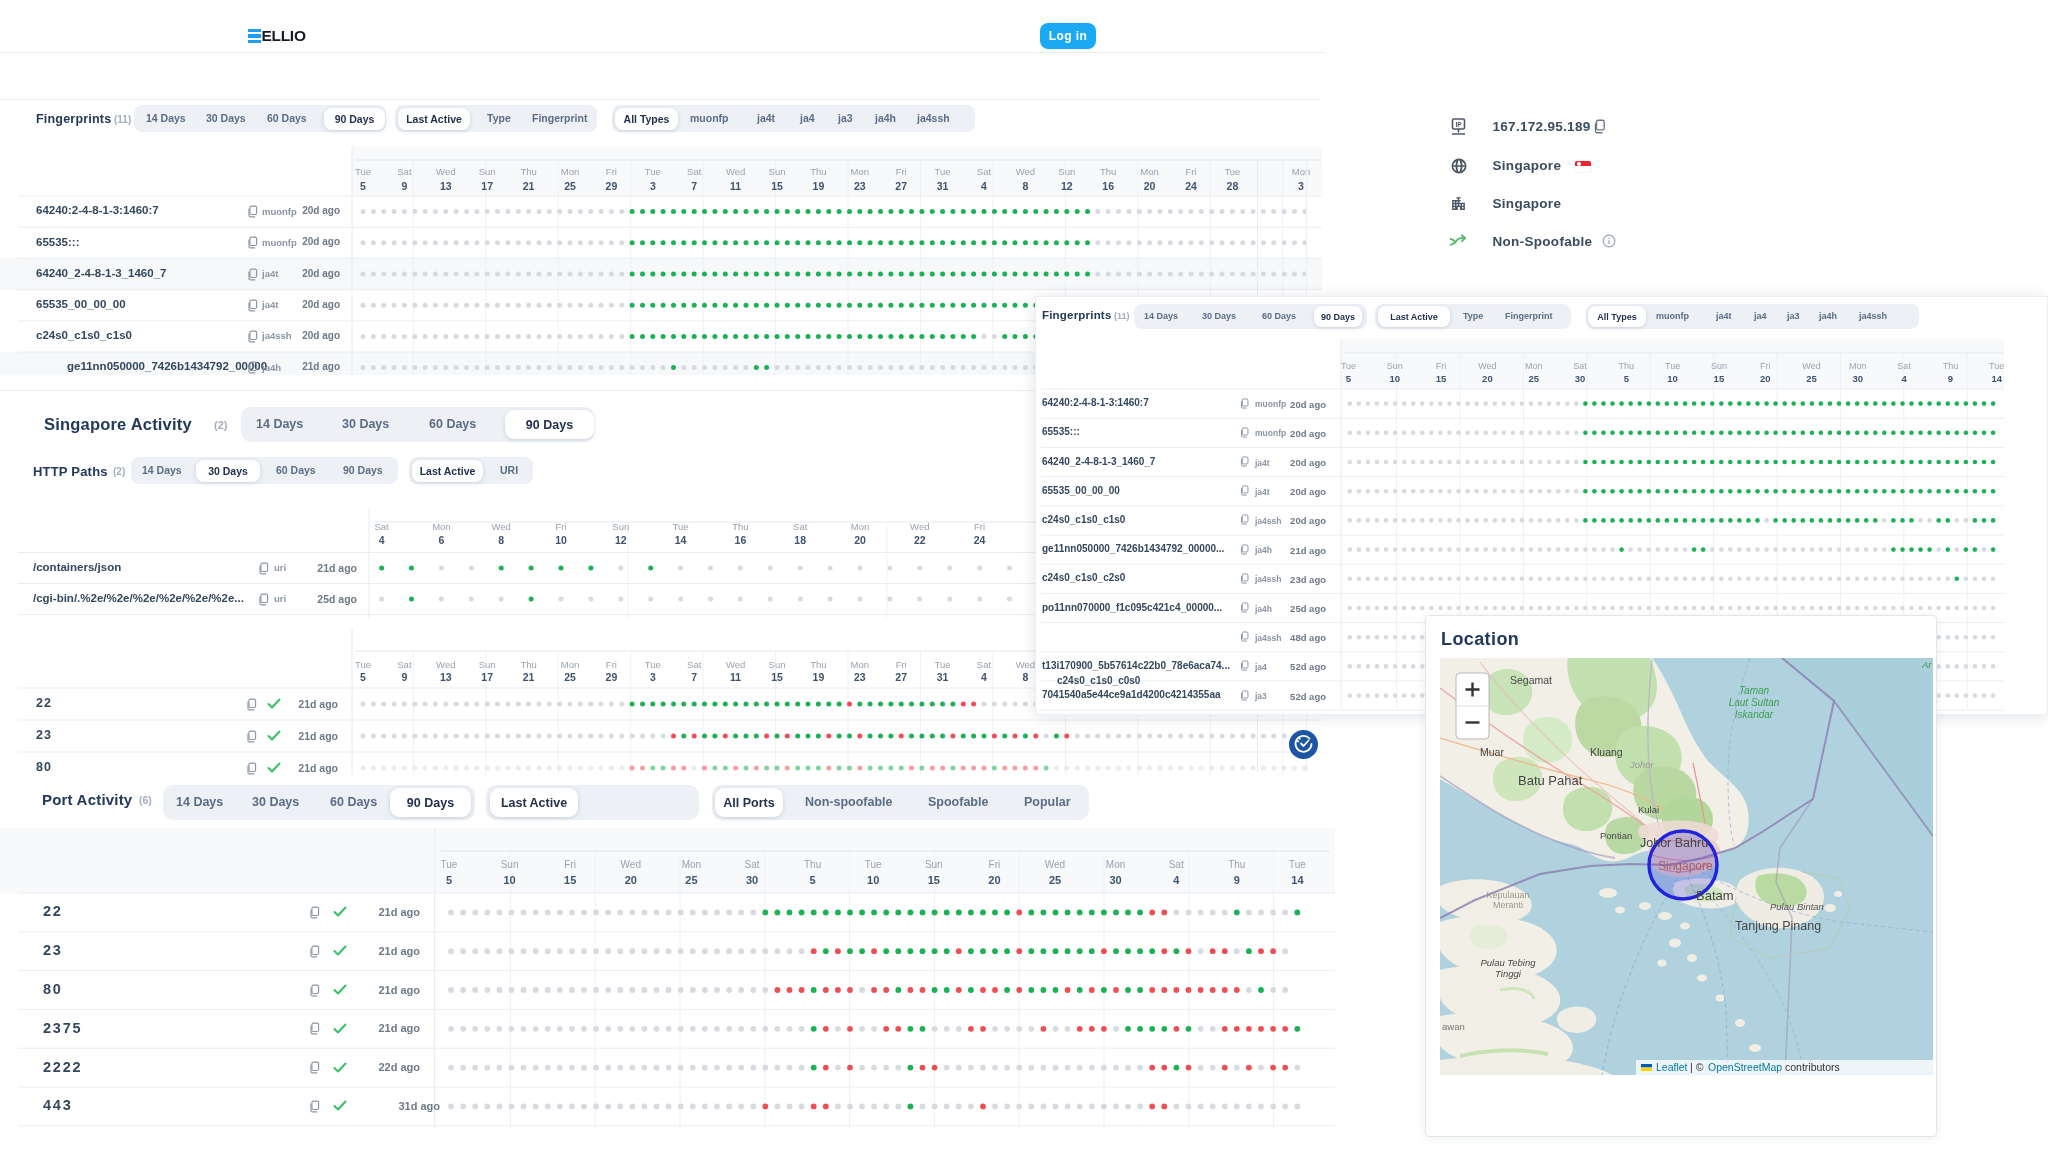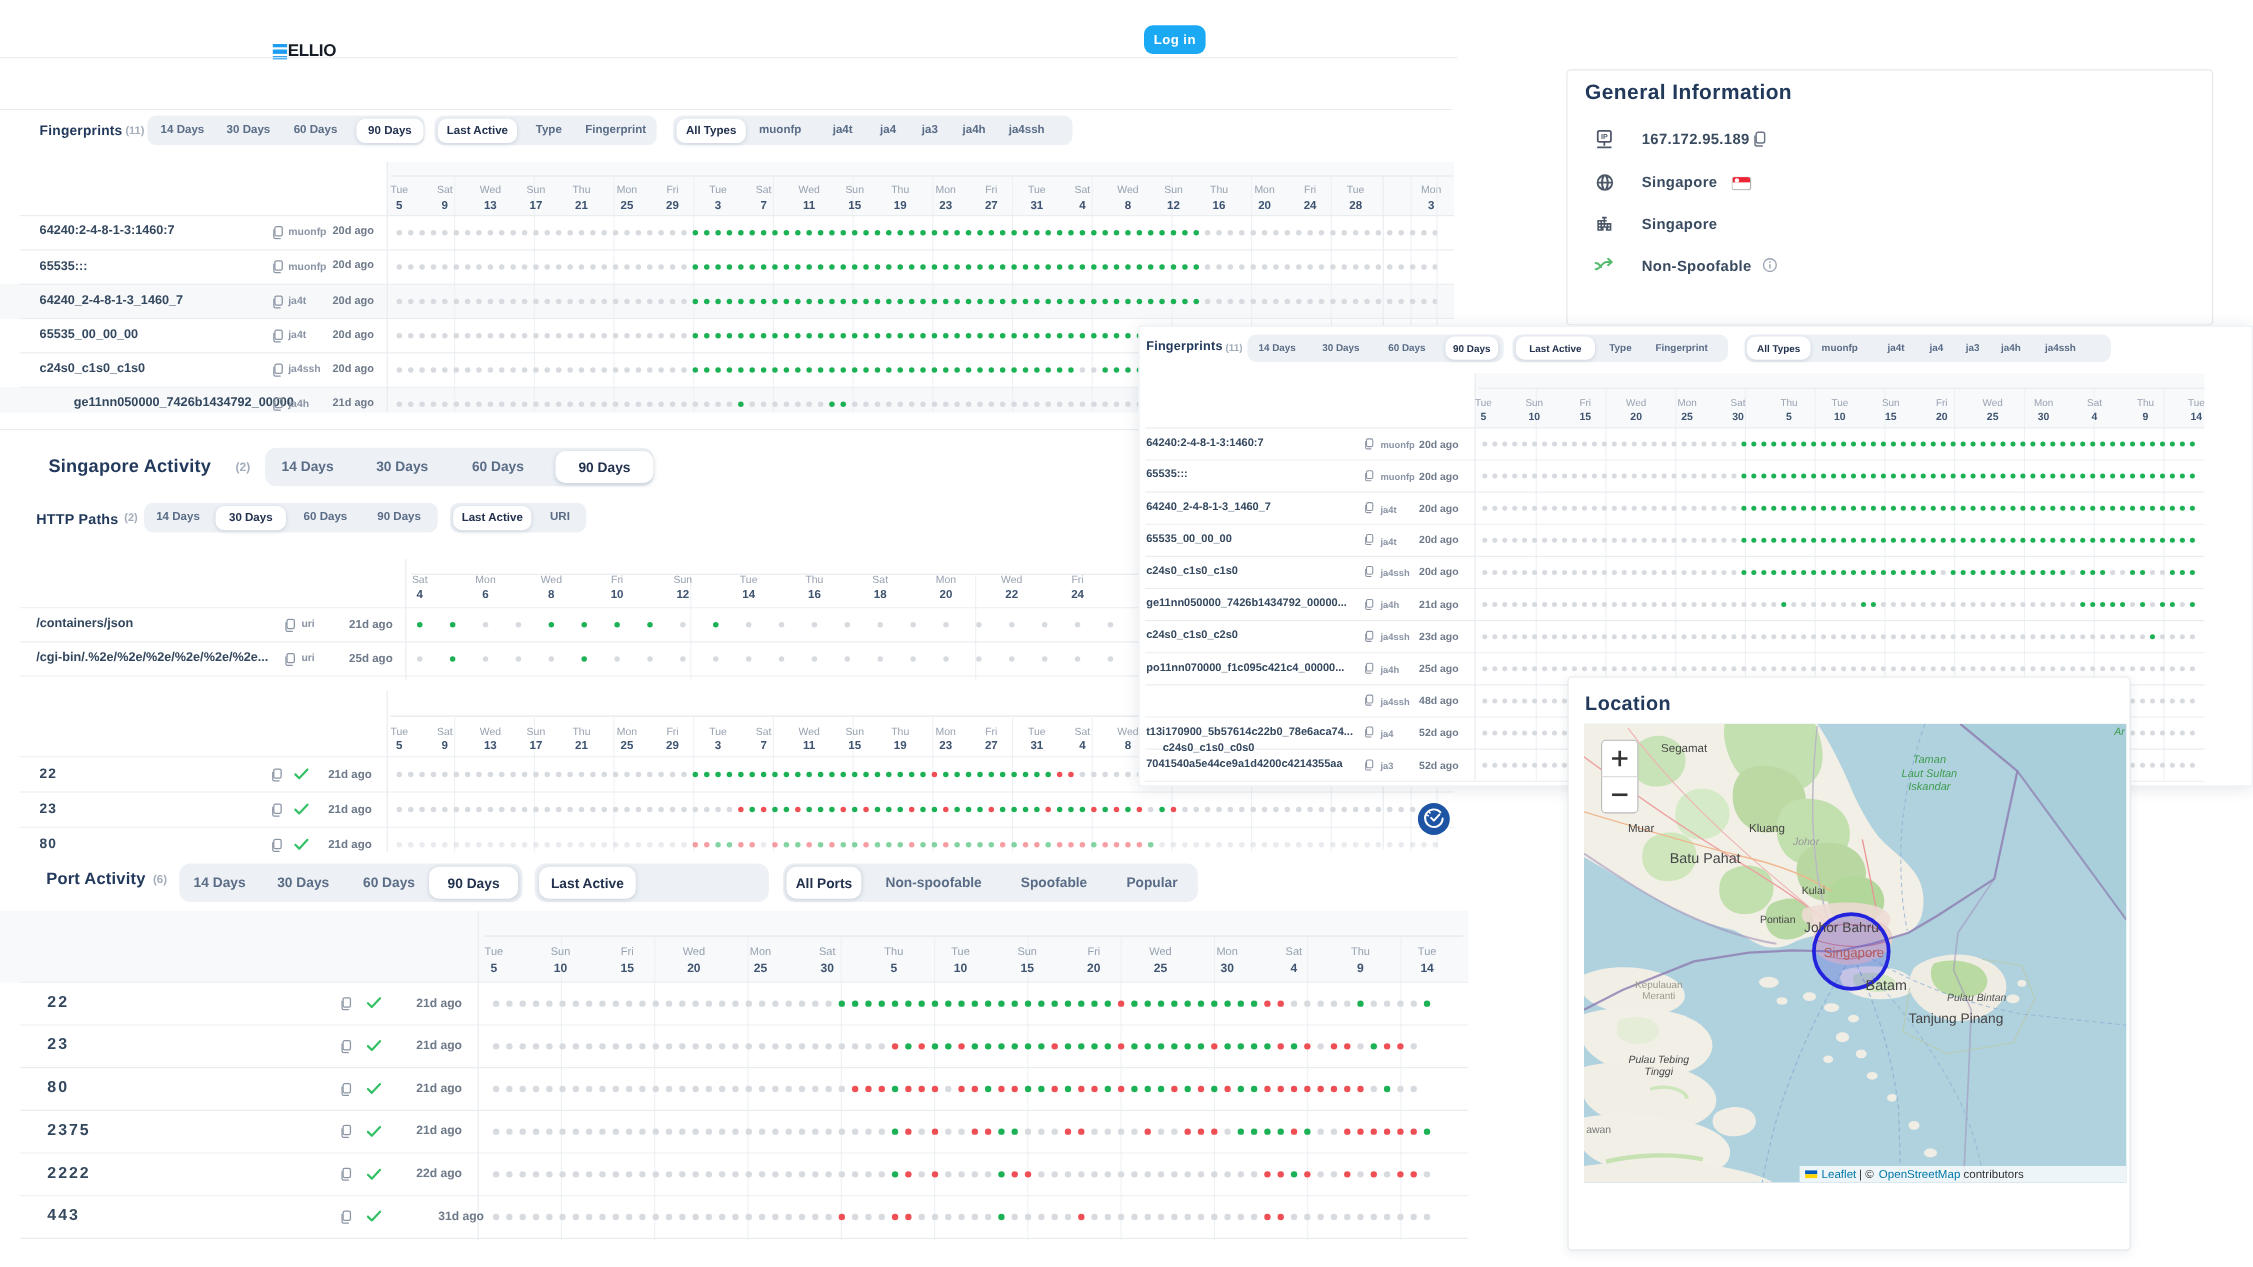--- a/index.html
+++ b/index.html
@@ -20,21 +20,21 @@
 .rago  { position:absolute; color:#6e7989; font-weight:bold; text-align:right; }
 .panel { position:absolute; background:#fff; border:1px solid #e3e7ea; border-radius:4px; }
 svg { position:absolute; left:0; top:0; }
 </style>
 </head>
 <body>
 <div id="page">
 
 <div id="base" class="abs" style="left:0;top:0;width:2048px;height:1152px;">
 
-  <div class="abs" id="logo" style="left:248px;top:27px;width:120px;height:18px;margin-top:11px;">
+  <div class="abs" id="logo" style="left:248px;top:27px;width:120px;height:18px;">
     <div class="abs" style="left:0;top:2px;width:13px;height:3.4px;background:#1e9df2;"></div>
     <div class="abs" style="left:0;top:7.3px;width:13px;height:3.4px;background:#1e9df2;"></div>
     <div class="abs" style="left:0;top:12.6px;width:13px;height:3.4px;background:#1e9df2;"></div>
     <div class="abs" style="left:13.5px;top:0px;font-size:15.5px;font-weight:bold;color:#161c25;letter-spacing:-0.3px;">ELLIO</div>
   </div>
   <div class="abs" style="left:1040px;top:23px;width:56px;height:26px;border-radius:8px;background:#1ca9f3;
        color:#fff;font-size:12px;font-weight:bold;display:flex;align-items:center;justify-content:center;letter-spacing:.4px;">Log in</div>
   <div class="hline" style="left:0;top:52px;width:1325px;"></div>
   <div class="hline" style="left:0;top:99px;width:1320px;"></div>
 
@@ -1785,23 +1785,20 @@
       </div>
 
   <div class="abs" style="left:1289px;top:730px;width:29px;height:29px;border-radius:50%;background:#1d55a4;"></div>
   <svg class="abs" style="left:1289px;top:730px;" width="29" height="29" viewBox="0 0 29 29">
     <path d="M 20.5 8.5 A 8 8 0 1 0 22.5 14" fill="none" stroke="#fff" stroke-width="1.8" stroke-linecap="round"></path>
     <path d="M 12 13.5 L 14.5 16 L 19.5 10.5" fill="none" stroke="#fff" stroke-width="1.8" stroke-linecap="round" stroke-linejoin="round"></path>
     <path d="M 9.5 7.5 L 11 9 M 8 11 L 9.5 11.5" stroke="#fff" stroke-width="1.4" stroke-linecap="round"></path>
   </svg>
 </div>
 
-<div class="panel" style="left:1424px;top:63px;width:588px;height:233px;">
-  <div class="sec-h abs" style="left:16px;top:10px;font-size:19px;letter-spacing:.4px;">General Information</div>
-</div>
 <div id="giRows" class="abs" style="left:1424px;top:63px;width:588px;height:233px;">
       <div class="abs" style="left:68.5px;top:56px;font-size:13.5px;color:#3a4b60;font-weight:bold;letter-spacing:.3px;">167.172.95.189</div>
       <div class="abs" style="left:68.5px;top:95px;font-size:13.5px;color:#3a4b60;font-weight:bold;letter-spacing:.3px;">Singapore</div>
       <div class="abs" style="left:68.5px;top:133px;font-size:13.5px;color:#3a4b60;font-weight:bold;letter-spacing:.3px;">Singapore</div>
       <div class="abs" style="left:68.5px;top:171px;font-size:13.5px;color:#3a4b60;font-weight:bold;letter-spacing:.3px;">Non-Spoofable</div>
       <svg class="abs" style="left:26px;top:55px" width="17" height="18" viewBox="0 0 17 18">
     <rect x="2.5" y="1" width="12" height="10" rx="1.5" fill="none" stroke="#4c5868" stroke-width="1.6"></rect>
     <text x="8.5" y="8.7" font-size="6.5" font-weight="bold" fill="#4c5868" text-anchor="middle" font-family="Liberation Sans">IP</text>
     <path d="M8.5 11 L8.5 14.5 M2 16 L15 16" stroke="#4c5868" stroke-width="1.6"></path>
   </svg>

